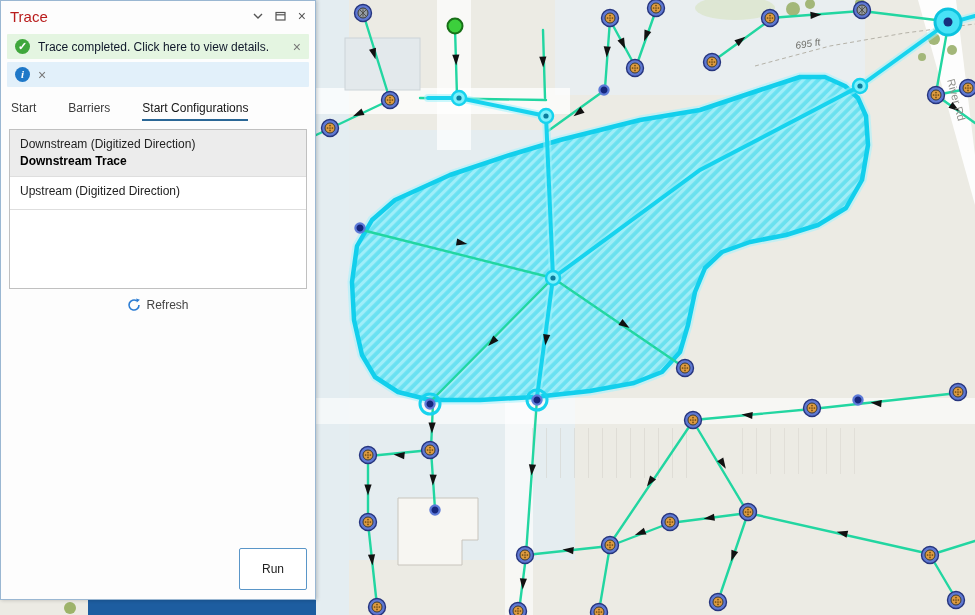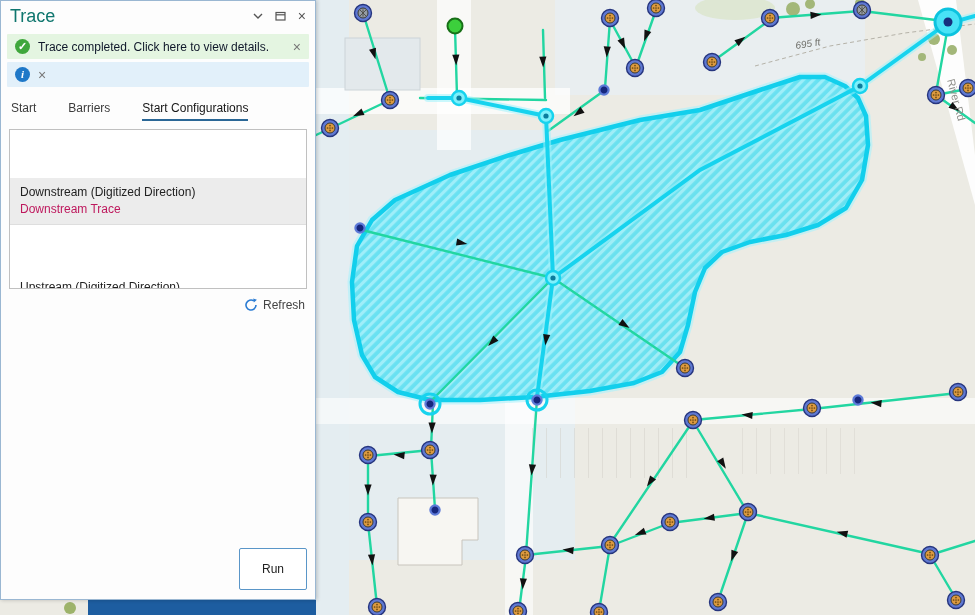--- a/index.html
+++ b/index.html
@@ -8,47 +8,47 @@
 
   
   .map{position:absolute;left:0;top:0;width:975px;height:615px;z-index:1;}
   .map svg{display:block;}
 
   
   .panel{position:absolute;left:0;top:0;width:316px;height:600px;background:#fdfdfd;
          border:1px solid #9ab7d2;box-sizing:border-box;z-index:5;
          box-shadow:1px 0 4px rgba(0,0,0,.22);font-size:12px;color:#333;}
   .titlebar{height:30px;display:flex;align-items:center;padding:0 9px;}
-  .title{color:#0f766e;font-size:18px;flex:1;}
+  .title{color:#b91c1c;font-size:15px;flex:1;}
   .winbtns{display:flex;align-items:center;gap:12px;}
   .winbtns span{color:#555;cursor:pointer;display:flex;align-items:center;}
   .xchar{font-size:14px;color:#444;line-height:1;}
 
   .banner{display:flex;align-items:center;margin:3px 6px;padding:5px 8px;gap:8px;border-radius:1px;}
   .banner.success{background:#e4f5e1;}
   .banner.success .btext{color:#0f172a;flex:1;}
   .banner.info{background:#e2f0fa;}
   .banner.info .btext{color:#3a3a3a;flex:1;}
   .bicon{width:15px;height:15px;min-width:15px;border-radius:50%;color:#fff;
          font-size:11px;line-height:15px;text-align:center;font-weight:bold;}
   .bicon.green{background:#3fa73c;}
   .bicon.blue{background:#1f78c8;font-style:italic;font-family:"Liberation Serif",serif;}
   .bclose{color:#777;font-size:14px;line-height:1;cursor:pointer;}
 
   .tabs{display:flex;gap:32px;padding:11px 10px 0 10px;}
   .tab{color:#3c3c3c;padding-bottom:4px;cursor:pointer;border-bottom:2px solid transparent;}
   .tab.active{color:#161616;border-bottom:2px solid #2a6796;}
 
   .listbox{margin:8px 8px 0 8px;border:1px solid #c0c0c0;height:158px;background:#fff;overflow:hidden;}
-  .cfg{padding:7px 10px 8px 10px;border-bottom:1px solid #dedede;cursor:pointer;margin-top:48px;}
+  .cfg{padding:7px 10px 8px 10px;border-bottom:1px solid #dedede;cursor:pointer;}
   .cfg.selected{background:#ececec;}
   .cfg .l1{color:#222;margin-bottom:3px;}
-  .cfg .l2{font-weight:normal;color:#be185d;}
-
-  .refresh-row{display:flex;justify-content:flex-end;align-items:center;gap:5px;
+  .cfg .l2{font-weight:bold;color:#000000;}
+
+  .refresh-row{display:flex;justify-content:center;align-items:center;gap:5px;
                padding:9px 10px;color:#444;}
   .refresh-row span{cursor:pointer;}
 
   .run{position:absolute;right:8px;bottom:9px;width:68px;height:42px;background:#fff;
        border:1px solid #5a96c8;border-radius:2px;font-family:"Liberation Sans",sans-serif;
        font-size:12px;color:#222;cursor:pointer;}
 
   .pane-strip{position:absolute;left:88px;top:600px;width:228px;height:15px;
               background:#1d5da0;z-index:4;}
 </style>

